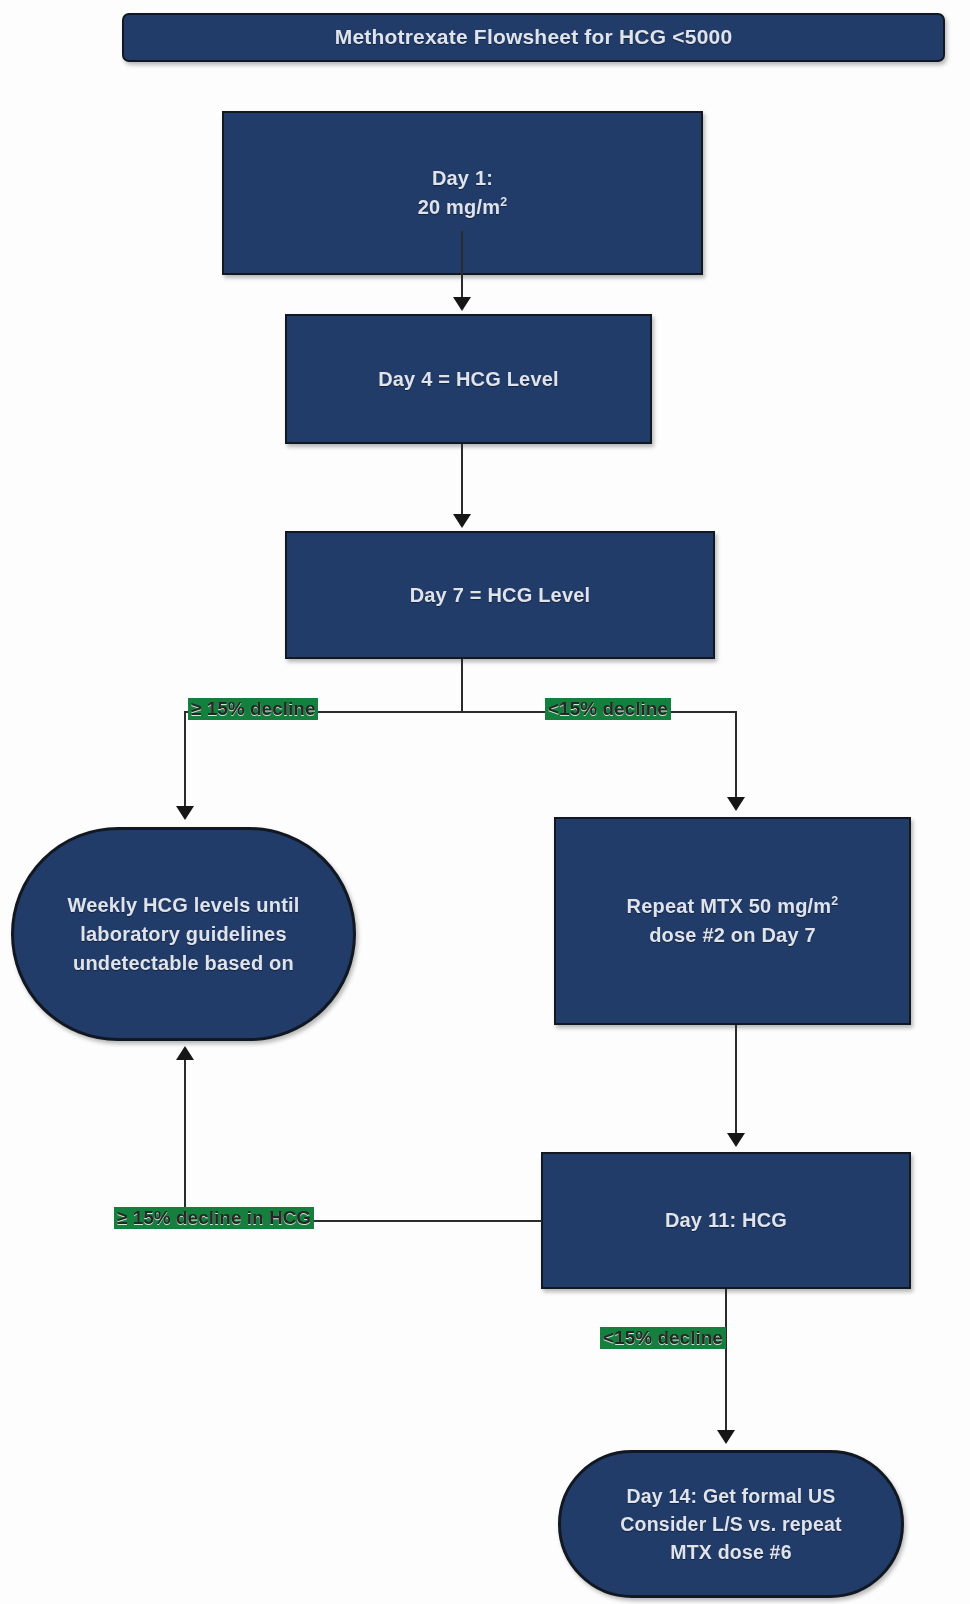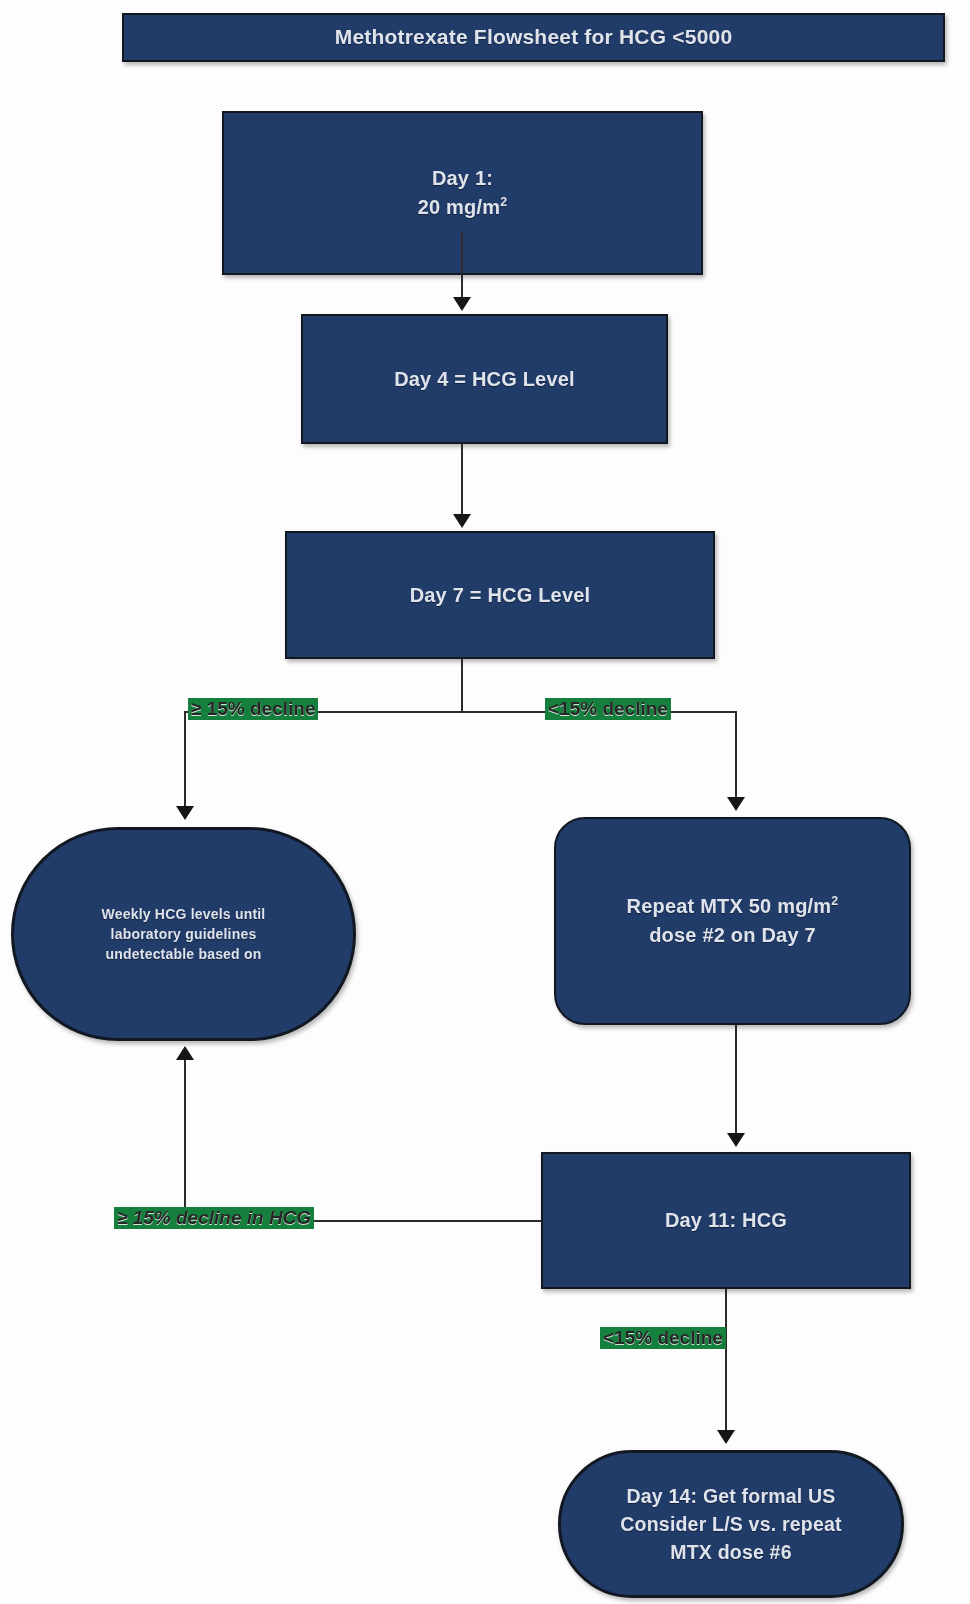--- a/index.html
+++ b/index.html
@@ -43,28 +43,29 @@
   }
   .node sup { font-size: 0.62em; vertical-align: super; line-height: 0; }
 
   
   #title-bar {
     left: 122px;
     top: 13px;
     width: 823px;
     height: 49px;
     font-size: 21px;
+    border-radius: 7px;
   }
 
   
   #box-day1       { left: 222px; top: 95px;  width: 481px; height: 164px; font-size: 20px; margin-top: 16px; }
-  #box-day4       { left: 285px; top: 314px; width: 367px; height: 130px; font-size: 20px; margin-left: 16px; }
+  #box-day4       { left: 285px; top: 314px; width: 367px; height: 130px; font-size: 20px; }
   #box-day7       { left: 285px; top: 531px; width: 430px; height: 128px; font-size: 20px; }
-  #box-weekly     { left: 11px;  top: 827px; width: 345px; height: 214px; font-size: 14px; justify-content: flex-end; }
-  #box-repeat     { left: 554px; top: 817px; width: 357px; height: 208px; font-size: 20px; border-radius: 31px; }
+  #box-weekly     { left: 11px;  top: 827px; width: 345px; height: 214px; font-size: 20px; justify-content: flex-end; }
+  #box-repeat     { left: 554px; top: 817px; width: 357px; height: 208px; font-size: 20px; }
   #box-day11      { left: 541px; top: 1152px;width: 370px; height: 137px; font-size: 20px; }
   #box-day14      { left: 558px; top: 1450px;width: 346px; height: 148px; font-size: 19.5px; }
 
   
   .vline, .hline {
     position: absolute;
     background: #2b2b2b;
   }
   .vline { width: 2px; }
   .hline { height: 2px; }
@@ -156,21 +157,21 @@
   <div class="vline" style="left:735px; top:1025px; height:110px;"></div>
   <div class="arrow-down" style="left:727px; top:1133px;"></div>
 
   <div class="node" id="box-day11">
     <span class="inner">Day 11:  HCG</span>
   </div>
 
   <div class="hline" style="left:185px; top:1220px; width:357px;"></div>
   <div class="vline" style="left:184px; top:1060px; height:161px;"></div>
   <div class="arrow-up" style="left:176px; top:1046px;"></div>
-  <div class="edge-label" style="left:114px; top:1207px;font-style:italic;">≥ 15% decline in HCG</div>
+  <div class="edge-label" style="left:114px; top:1207px;">≥ 15% decline in HCG</div>
 
   <div class="vline" style="left:725px; top:1289px; height:145px;"></div>
   <div class="arrow-down" style="left:717px; top:1430px;"></div>
   <div class="edge-label" style="left:600px; top:1327px;">&lt;15% decline</div>
 
   <div class="node rounded" id="box-day14">
     <div class="inner">
       <div>Day 14: Get formal US</div>
       <div>Consider L/S vs. repeat</div>
       <div>MTX dose #6</div>

